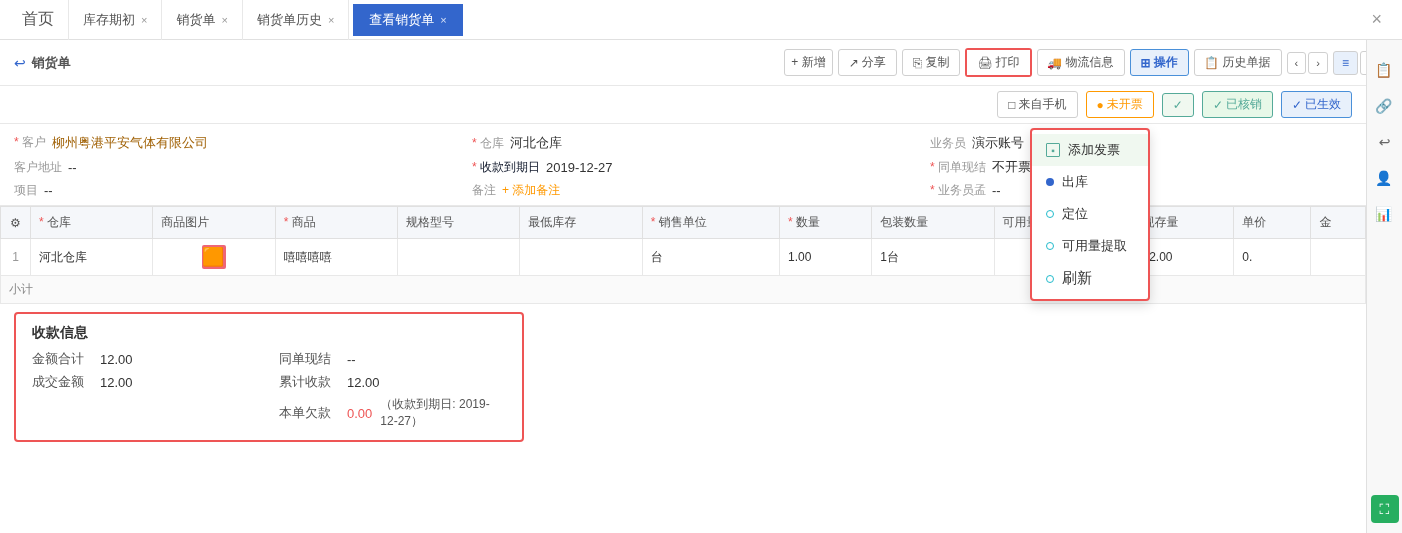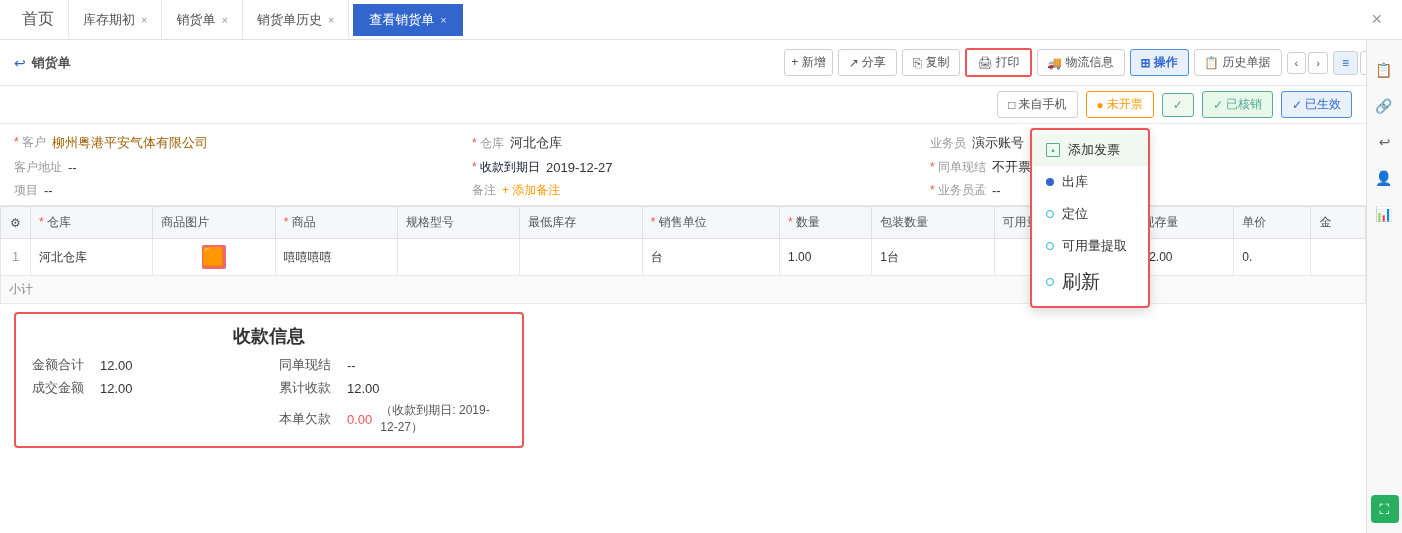--- a/index.html
+++ b/index.html
@@ -176,21 +176,21 @@
           <td style="padding:6px 8px;border:1px solid #e8e8e8;"></td>
         </tr>
         <tr style="background:#fafafa;">
           <td colspan="13" style="padding:5px 8px;border:1px solid #e8e8e8;color:#888;">小计</td>
         </tr>
       </tbody>
     </table>
   </div>
 
   <div style="border:2px solid #e55;border-radius:4px;margin:8px 14px;padding:10px 16px;background:#fff;max-width:510px;">
-    <div style="font-weight:bold;font-size:18px;margin-bottom:8px;text-align:center;">收款信息</div>
+    <div style="font-weight:bold;font-size:14px;margin-bottom:8px;">收款信息</div>
     <div style="display:grid;grid-template-columns:1fr 1fr;gap:5px 20px;">
       <div style="display:flex;align-items:center;gap:8px;font-size:13px;">
         <span style="color:#555;min-width:60px;">金额合计</span>
         <span style="color:#333;">12.00</span>
       </div>
       <div style="display:flex;align-items:center;gap:8px;font-size:13px;">
         <span style="color:#555;min-width:60px;">同单现结</span>
         <span style="color:#333;">--</span>
       </div>
       <div style="display:flex;align-items:center;gap:8px;font-size:13px;">
@@ -219,21 +219,21 @@
       <span>出库</span>
     </div>
     <div style="display:flex;align-items:center;gap:8px;padding:7px 14px;cursor:pointer;font-size:13px;color:#333;">
       <span style="width:8px;height:8px;border-radius:50%;border:1px solid #2bc;display:inline-block;"></span>
       <span>定位</span>
     </div>
     <div style="display:flex;align-items:center;gap:8px;padding:7px 14px;cursor:pointer;font-size:13px;color:#333;">
       <span style="width:8px;height:8px;border-radius:50%;border:1px solid #2bc;display:inline-block;"></span>
       <span>可用量提取</span>
     </div>
-    <div style="display:flex;align-items:center;gap:8px;padding:7px 14px;cursor:pointer;font-size:19px;color:#333;">
+    <div style="display:flex;align-items:center;gap:8px;padding:7px 14px;cursor:pointer;font-size:15px;color:#333;">
       <span style="width:8px;height:8px;border-radius:50%;border:1px solid #2bc;display:inline-block;"></span>
       <span>刷新</span>
     </div>
   </div>
 
   <div style="position:absolute;right:0;top:0;bottom:0;width:36px;background:#f8f8f8;border-left:1px solid #e0e0e0;display:flex;flex-direction:column;align-items:center;gap:8px;padding-top:16px;">
     <div style="width:28px;height:28px;display:flex;align-items:center;justify-content:center;cursor:pointer;border-radius:3px;font-size:14px;color:#666;">📋</div>
     <div style="width:28px;height:28px;display:flex;align-items:center;justify-content:center;cursor:pointer;border-radius:3px;font-size:14px;color:#666;">🔗</div>
     <div style="width:28px;height:28px;display:flex;align-items:center;justify-content:center;cursor:pointer;border-radius:3px;font-size:14px;color:#666;">↩</div>
     <div style="width:28px;height:28px;display:flex;align-items:center;justify-content:center;cursor:pointer;border-radius:3px;font-size:14px;color:#666;">👤</div>

